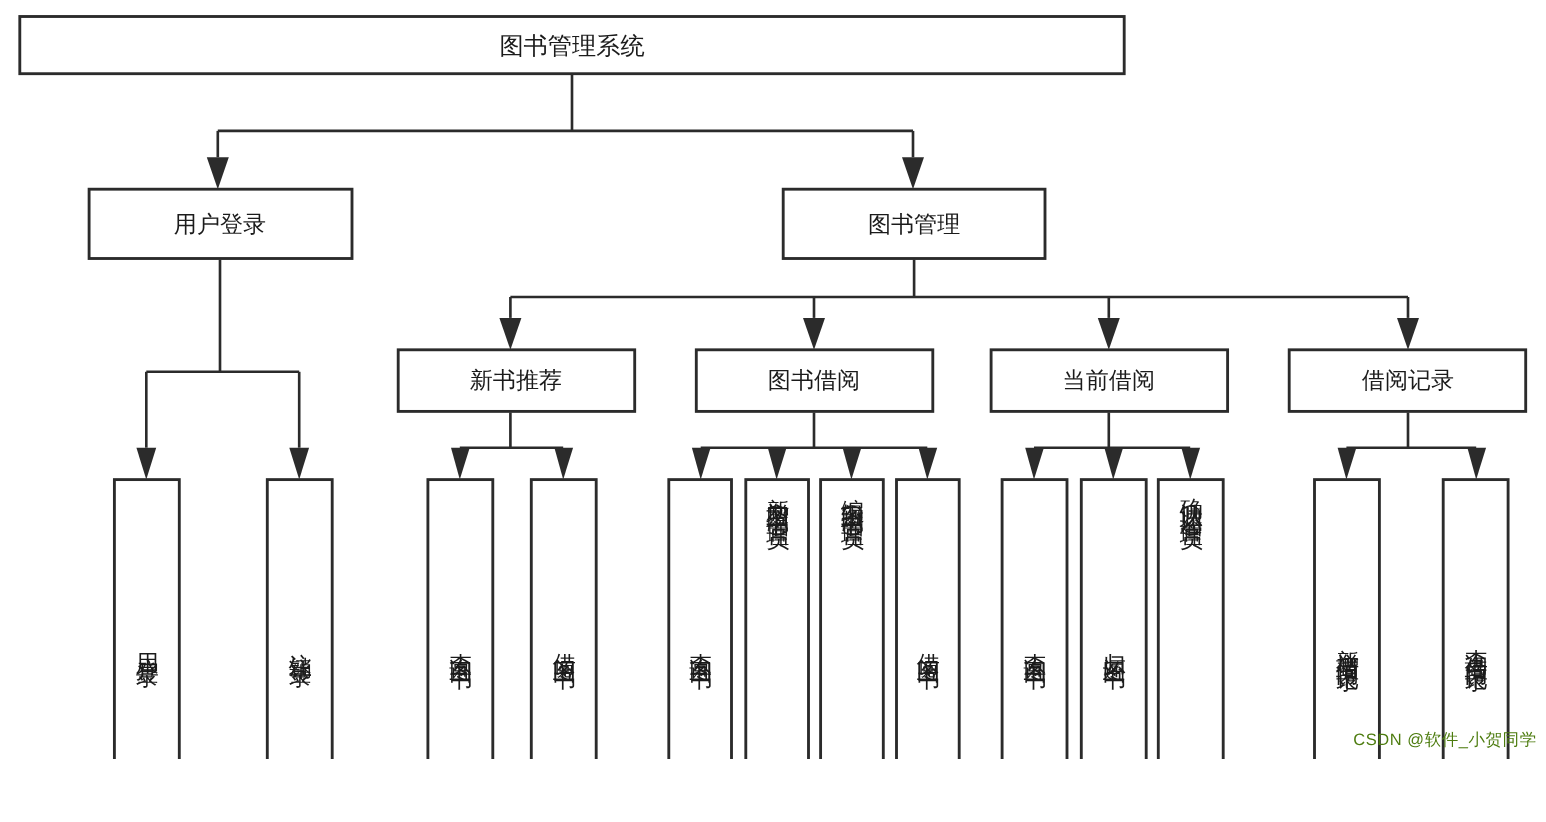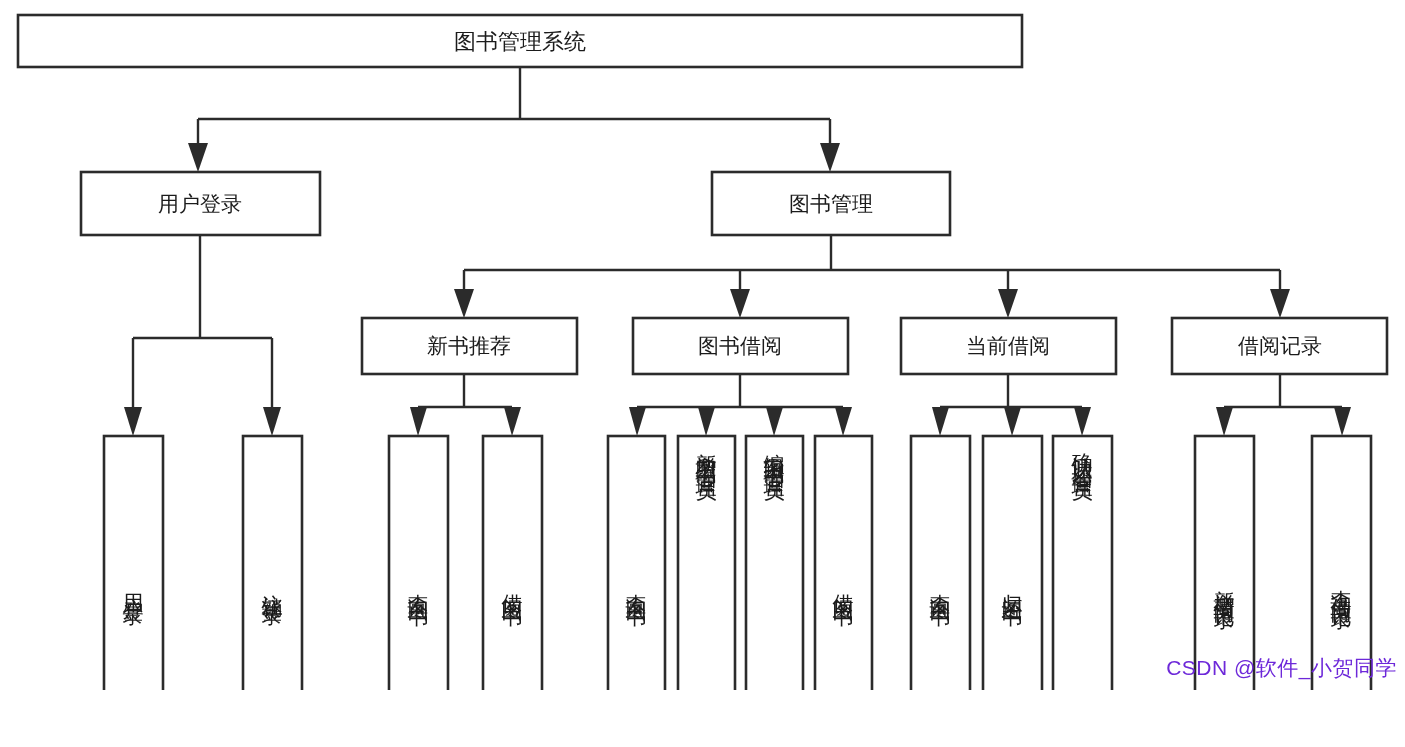--- a/index.html
+++ b/index.html
@@ -68,22 +68,22 @@
     letter-spacing: 4px;
     color: #1b1b1b;
     white-space: nowrap;
     text-align: center;
   }
   #watermark {
     position: absolute;
     right: 8px;
     bottom: 8px;
     font-family: "Liberation Sans", "DejaVu Sans", sans-serif;
-    font-size: 21px;
-    color: #6d28d9;
+    font-size: 15px;
+    color: #4d7c0f;
     letter-spacing: 0.5px;
     user-select: none;
     white-space: nowrap;
     margin-left: 44px;
   }
 </style>
 </head>
 <body>
 
 <div id="diagram-root">

